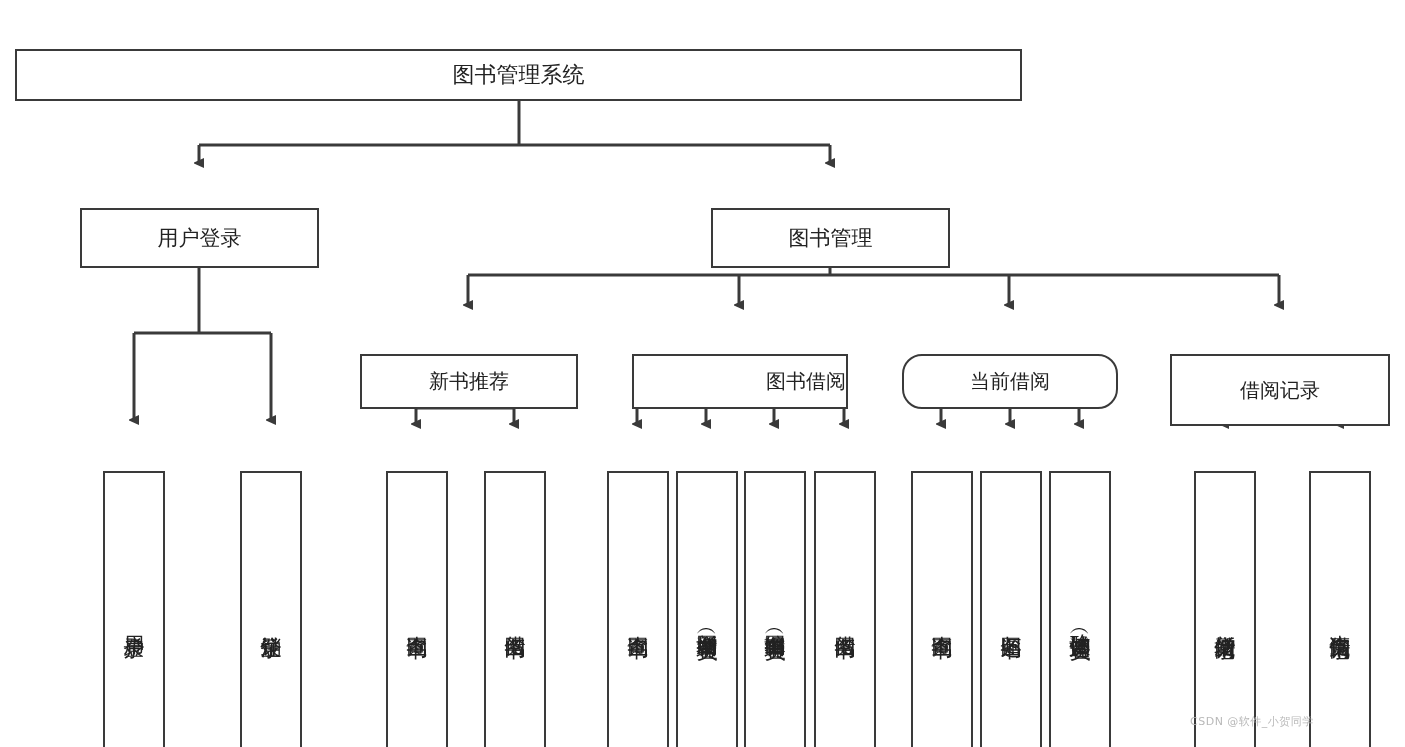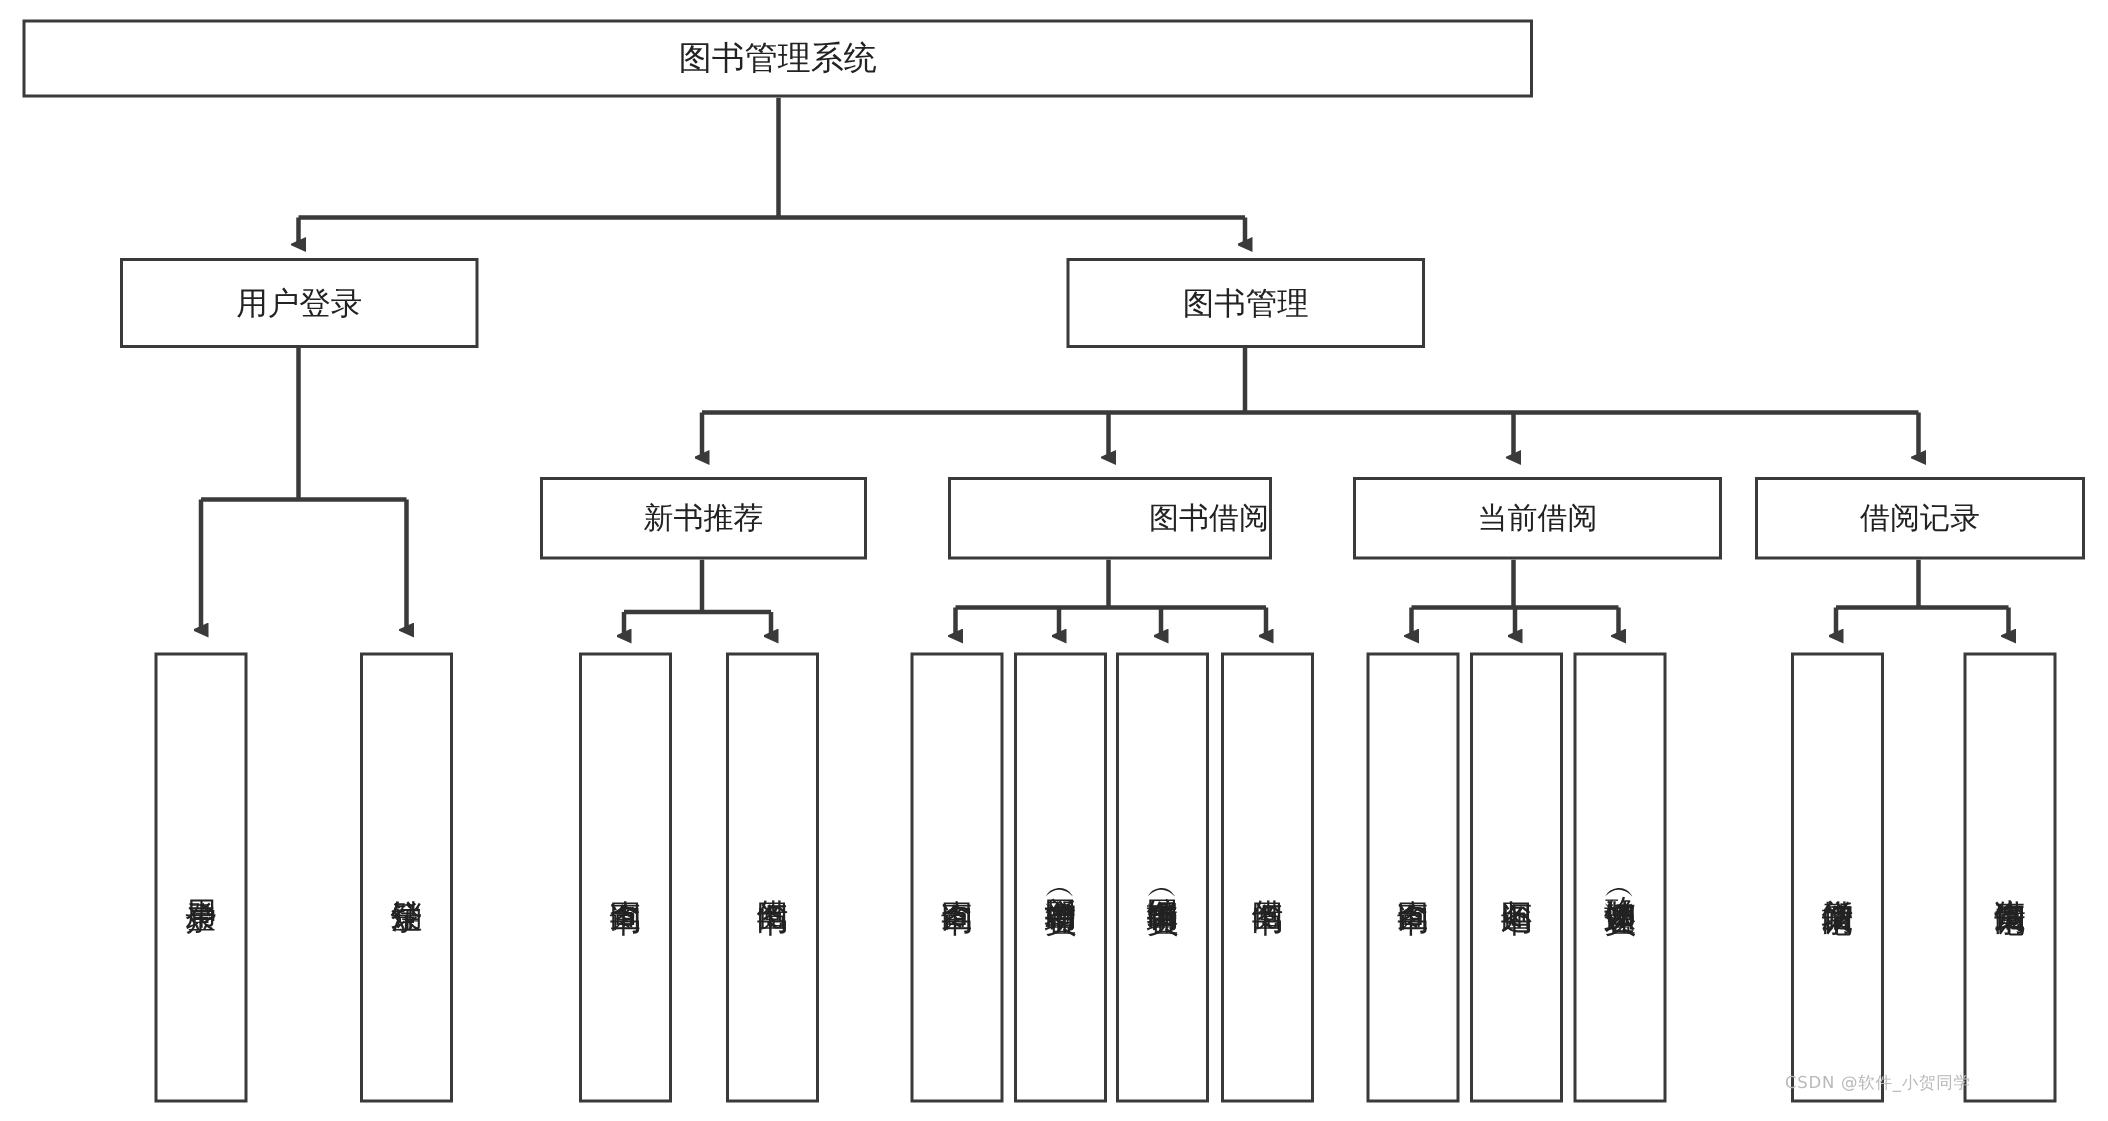--- a/index.html
+++ b/index.html
@@ -28,20 +28,21 @@
   .node-box {
     position: absolute;
     box-sizing: border-box;
     border: 2px solid #3a3a3a;
     background: #ffffff;
     display: flex;
     align-items: center;
     justify-content: center;
     color: #222222;
     text-align: center;
+    margin-top: 36px;
   }
   .node-root {
     font-size: 22px;
   }
   .node-l1 {
     font-size: 21px;
   }
   .node-l2 {
     font-size: 20px;
   }
@@ -131,24 +132,24 @@
   <div class="node-box node-l1" style="left:711px; top:172px; width:239px; height:60px;">
     <span>图书管理</span>
   </div>
 
   <div class="node-box node-l2" style="left:360px; top:318px; width:218px; height:55px;">
     <span>新书推荐</span>
   </div>
   <div class="node-box node-l2" style="left:632px; top:318px; width:216px; height:55px;justify-content:flex-end;">
     <span>图书借阅</span>
   </div>
-  <div class="node-box node-l2" style="left:902px; top:318px; width:246px; height:55px;">
+  <div class="node-box node-l2" style="left:902px; top:318px; width:216px; height:55px;border-radius:20px;">
     <span>当前借阅</span>
   </div>
-  <div class="node-box node-l2" style="left:1170px; top:318px; width:220px; height:55px;">
+  <div class="node-box node-l2" style="left:1170px; top:318px; width:220px; height:72px;">
     <span>借阅记录</span>
   </div>
 
   <div class="node-box node-leaf" style="left:103px; top:435px; width:62px; height:300px;">
     <span class="leaf-label">用户登录</span>
   </div>
   <div class="node-box node-leaf" style="left:240px; top:435px; width:62px; height:300px;">
     <span class="leaf-label">注销登录</span>
   </div>
 

